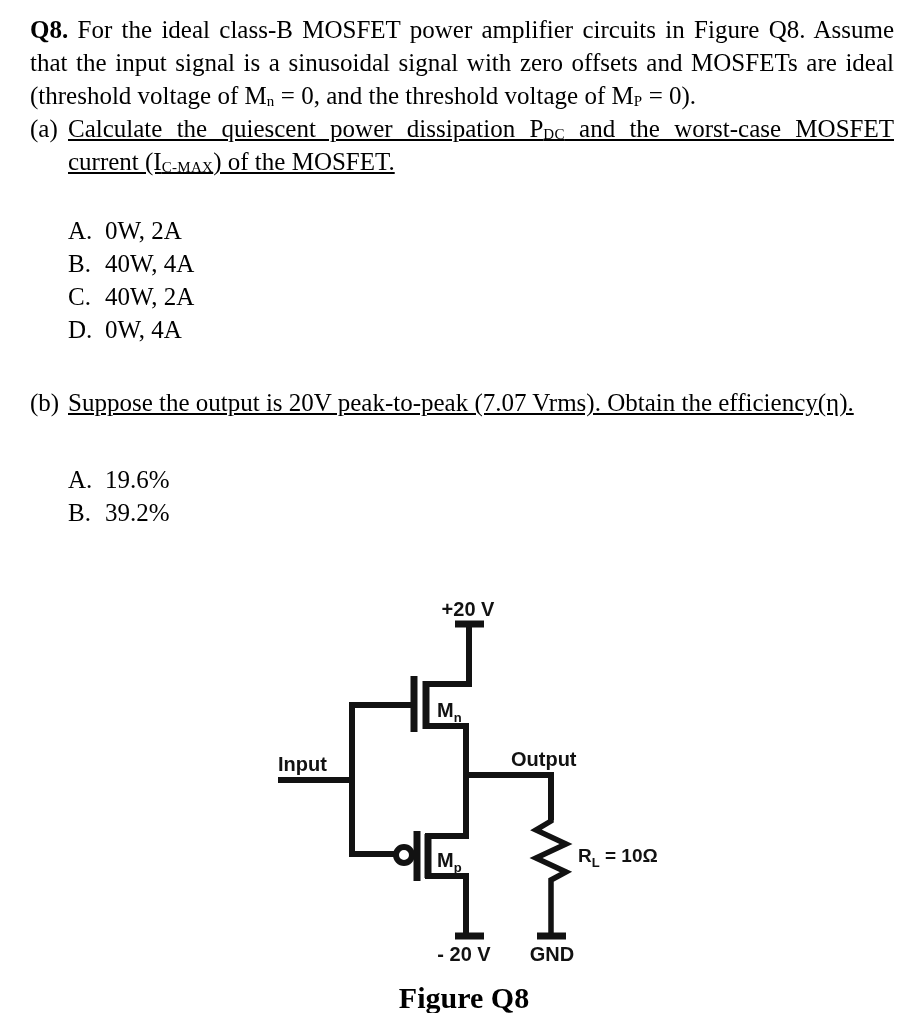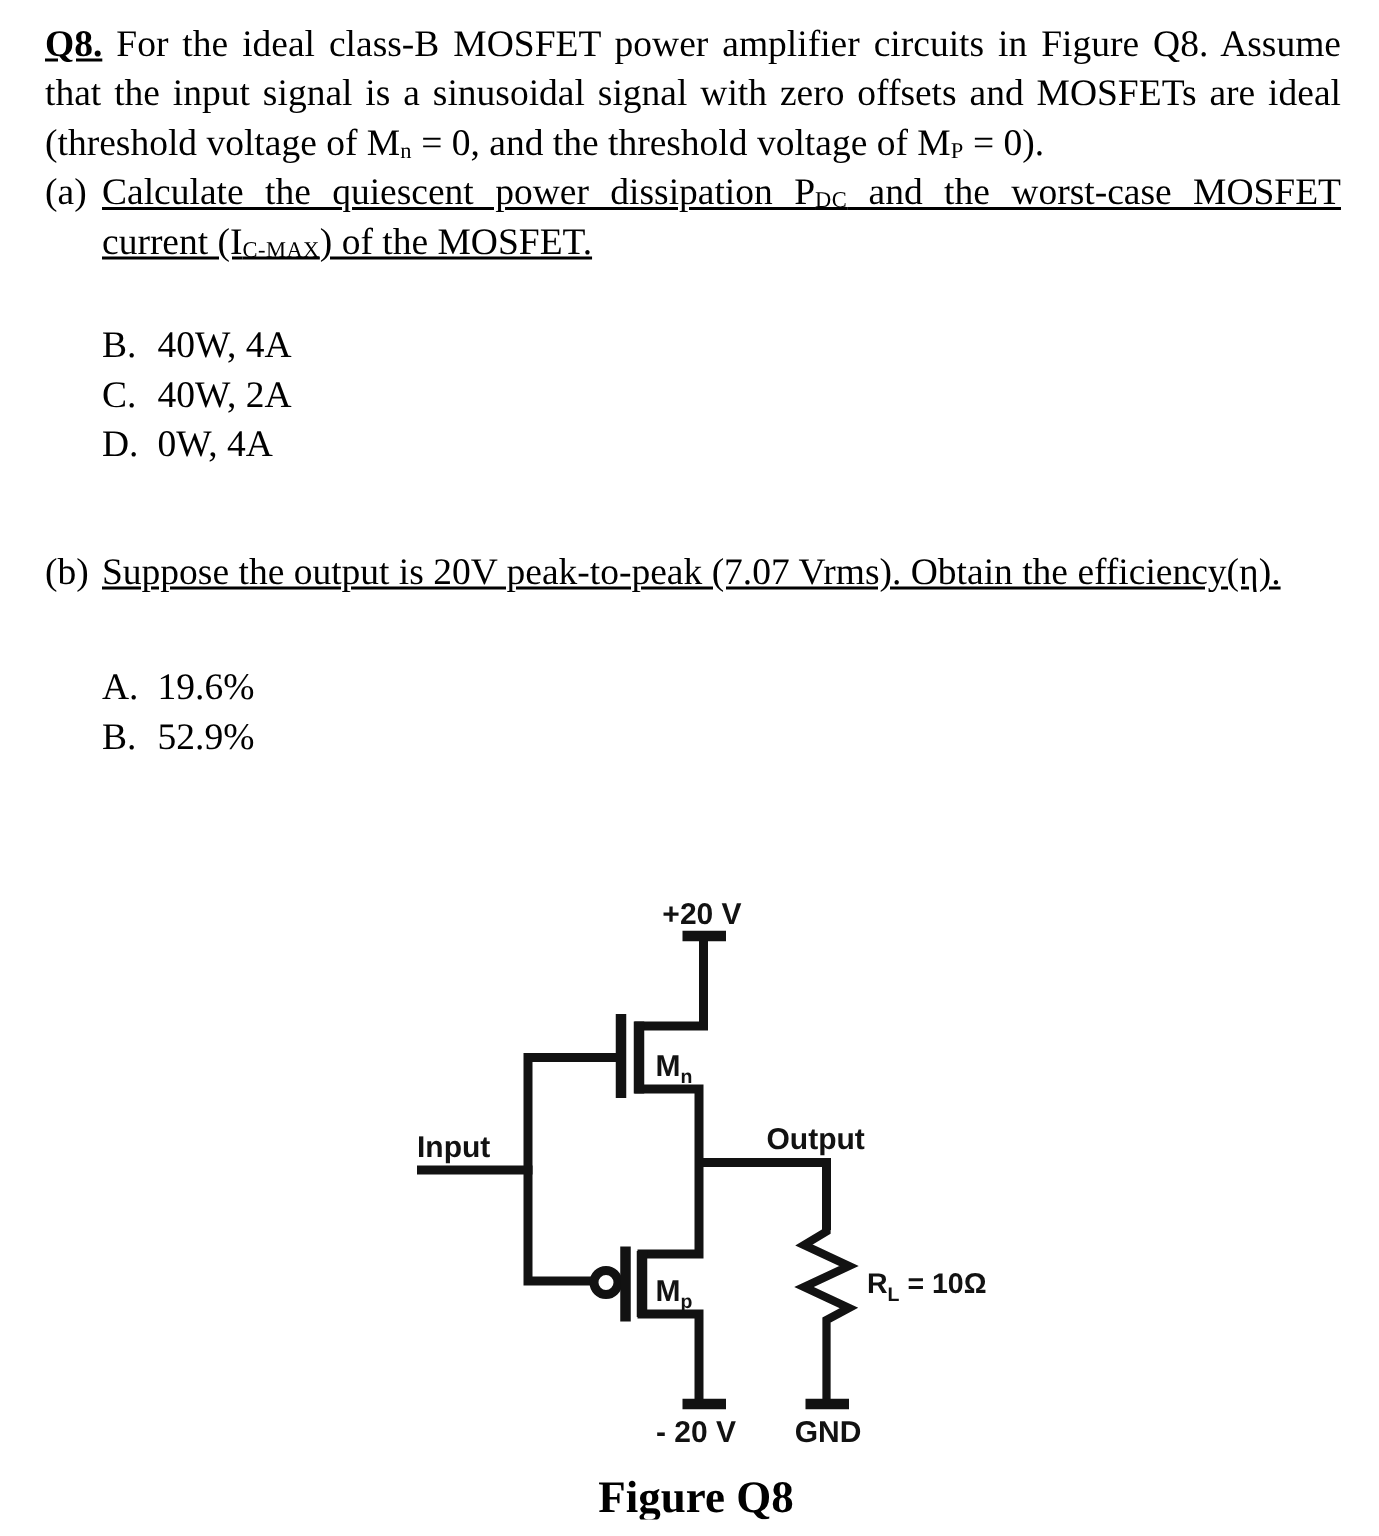--- a/index.html
+++ b/index.html
@@ -34,30 +34,30 @@
     margin-left: -38px;
   }
   sub.sc {
     font-size: 0.60em;
     line-height: 0;
     vertical-align: baseline;
     position: relative;
     top: 0.14em;
     letter-spacing: 0.02em;
   }
-  .bold { font-weight: bold; text-decoration: underline; }
+  .bold { font-weight: bold; }
   .options {
     list-style: none;
     margin-left: 38px;
   }
   .options.set-a { margin-top: 36px; }
   .options.set-b { margin-top: 44px; }
   .options li { line-height: 33px; }
   .opt-letter { display: inline-block; width: 37px; }
-  .partb { margin-top: 52px; }
+  .partb { margin-top: 40px; }
   .figure-wrap {
     position: absolute;
     left: 230px;
     top: 593px;
     width: 460px;
     height: 420px;
   }
   .figure-wrap svg { display: block; width: 460px; height: 420px; }
   .cir-label {
     font-family: "Liberation Sans", sans-serif;
@@ -74,30 +74,31 @@
 <body>
 
 <div class="page">
   <div class="content">
 
     <p class="para"><span class="bold">Q8.</span><span> For the ideal class-B MOSFET power amplifier circuits in Figure Q8. Assume that the input signal is a sinusoidal signal with zero offsets and MOSFETs are ideal (threshold voltage of M</span><sub class="sc">n</sub><span> = 0, and the threshold voltage of M</span><sub class="sc">P</sub><span> = 0).</span></p>
 
     <p class="para hang"><span class="plabel">(a)</span><span>Calculate the quiescent power dissipation P</span><sub class="sc">DC</sub><span> and the worst-case MOSFET current (I</span><sub class="sc">C-MAX</sub><span>) of the MOSFET.</span></p>
 
     <ul class="options set-a">
+      <li><span class="opt-letter">A.</span><span>0W, 2A</span></li>
       <li><span class="opt-letter">B.</span><span>40W, 4A</span></li>
       <li><span class="opt-letter">C.</span><span>40W, 2A</span></li>
       <li><span class="opt-letter">D.</span><span>0W, 4A</span></li>
     </ul>
 
     <p class="para hang partb"><span class="plabel">(b)</span><span>Suppose the output is 20V peak-to-peak (7.07 Vrms). Obtain the efficiency(η).</span></p>
 
     <ul class="options set-b">
       <li><span class="opt-letter">A.</span><span>19.6%</span></li>
-      <li><span class="opt-letter">B.</span><span>52.9%</span></li>
+      <li><span class="opt-letter">B.</span><span>39.2%</span></li>
     </ul>
   </div>
 
   <div class="figure-wrap">
     <svg viewBox="230 575 460 420" xmlns="http://www.w3.org/2000/svg">
       <g stroke="#121212" stroke-width="6" fill="none">
 
         <g>
           <path d="M455,606 H484" stroke-width="7"></path>
           <path d="M469,604 V666 H423"></path>

